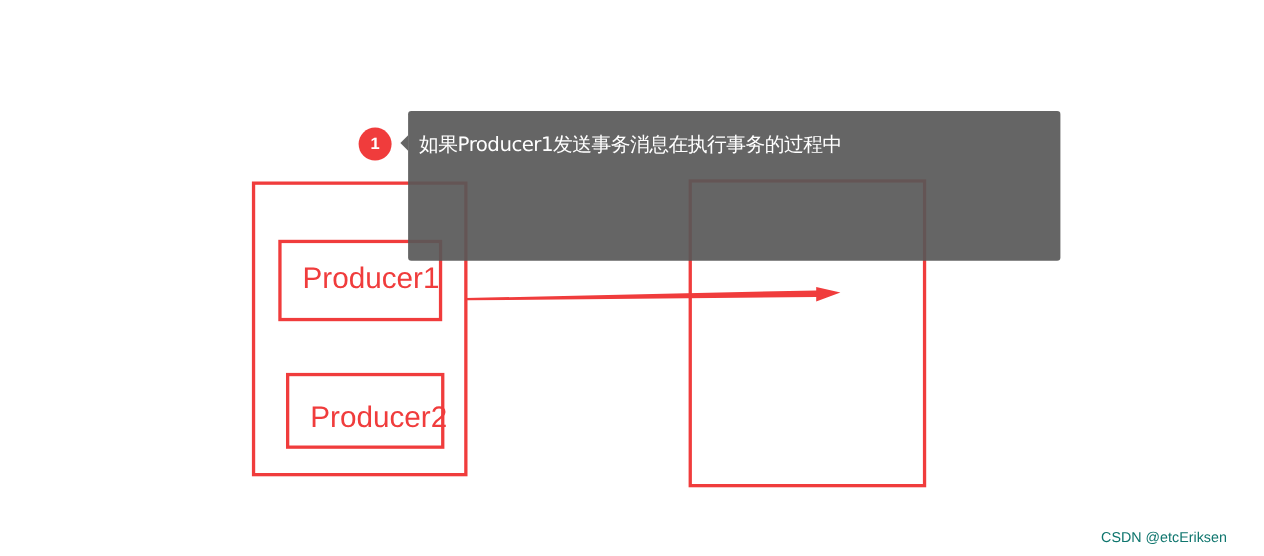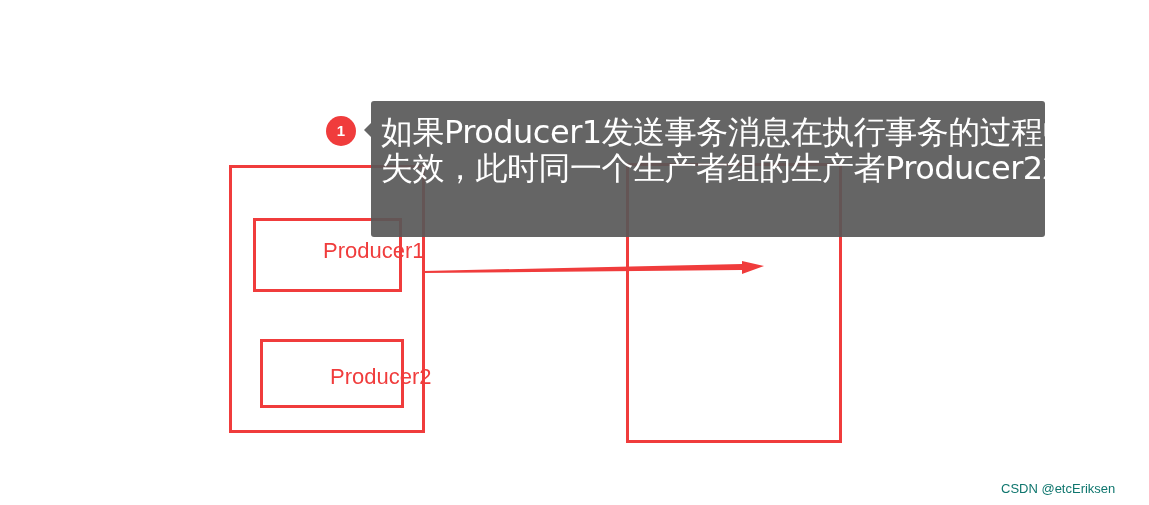--- a/index.html
+++ b/index.html
@@ -3,34 +3,34 @@
   <meta charset="utf-8">
   <style>
     html, body { margin: 0; padding: 0; }
     body {
       width: 1149px; height: 505px; background: #ffffff;
       position: relative; overflow: hidden;
       font-family: "DejaVu Sans", sans-serif;
     }
     .box { position: absolute; border: 3px solid #f03c3c; box-sizing: border-box; }
     .label {
-      position: absolute; color: #f03c3c; font-size: 22px;
-      font-family: "Liberation Sans", sans-serif; white-space: nowrap; margin-left: 48px;
+      position: absolute; color: #f03c3c; font-size: 27px;
+      font-family: "Liberation Sans", sans-serif; white-space: nowrap;
     }
     svg.arrow { position: absolute; left: 0; top: 0; }
     .badge {
       position: absolute; left: 326px; top: 116px; width: 30px; height: 30px;
       border-radius: 50%; background: #f03c3c; color: #fff;
       font-size: 15px; font-weight: bold; text-align: center; line-height: 30px;
       font-family: "Liberation Sans", sans-serif;
     }
     .tooltip {
-      position: absolute; left: 371px; top: 101px; width: 674px; height: 136px;
+      position: absolute; left: 371px; top: 101px; width: 593px; height: 136px;
       background: rgba(88,88,88,0.92); border-radius: 3px; box-sizing: border-box;
-      padding: 13px 10px 0 10px; color: #ffffff; font-size: 32px; line-height: 36px;
+      padding: 13px 10px 0 10px; color: #ffffff; font-size: 18px; line-height: 36px;
       font-family: "DejaVu Sans", sans-serif; letter-spacing: -0.5px;
     }
     .tooltip::before {
       content: ""; position: absolute; left: -7px; top: 22px;
       border-top: 7px solid transparent; border-bottom: 7px solid transparent;
       border-right: 7px solid rgba(88,88,88,0.92);
     }
     .tooltip .line { display: block; white-space: nowrap; }
     .watermark {
       position: absolute; left: 1001px; top: 481px; color: #0f766e; font-size: 13px;
@@ -51,16 +51,15 @@
 <div class="box" style="left:626px; top:163px; width:216px; height:280px;"></div>
 
 <svg class="arrow" width="1149" height="505">
   <polygon points="423,271 742,264 742,261 764,266 742,274 742,270 423,273" fill="#f03c3c"></polygon>
 </svg>
 
 <div class="badge">1</div>
 
 <div class="tooltip">
   <span class="line">如果Producer1发送事务消息在执行事务的过程中</span>
-  <span class="line">失效，此时同一个生产者组的生产者Producer2就</span>
 </div>
 
 <div class="watermark">CSDN @etcEriksen</div>
 
 </body></html>

